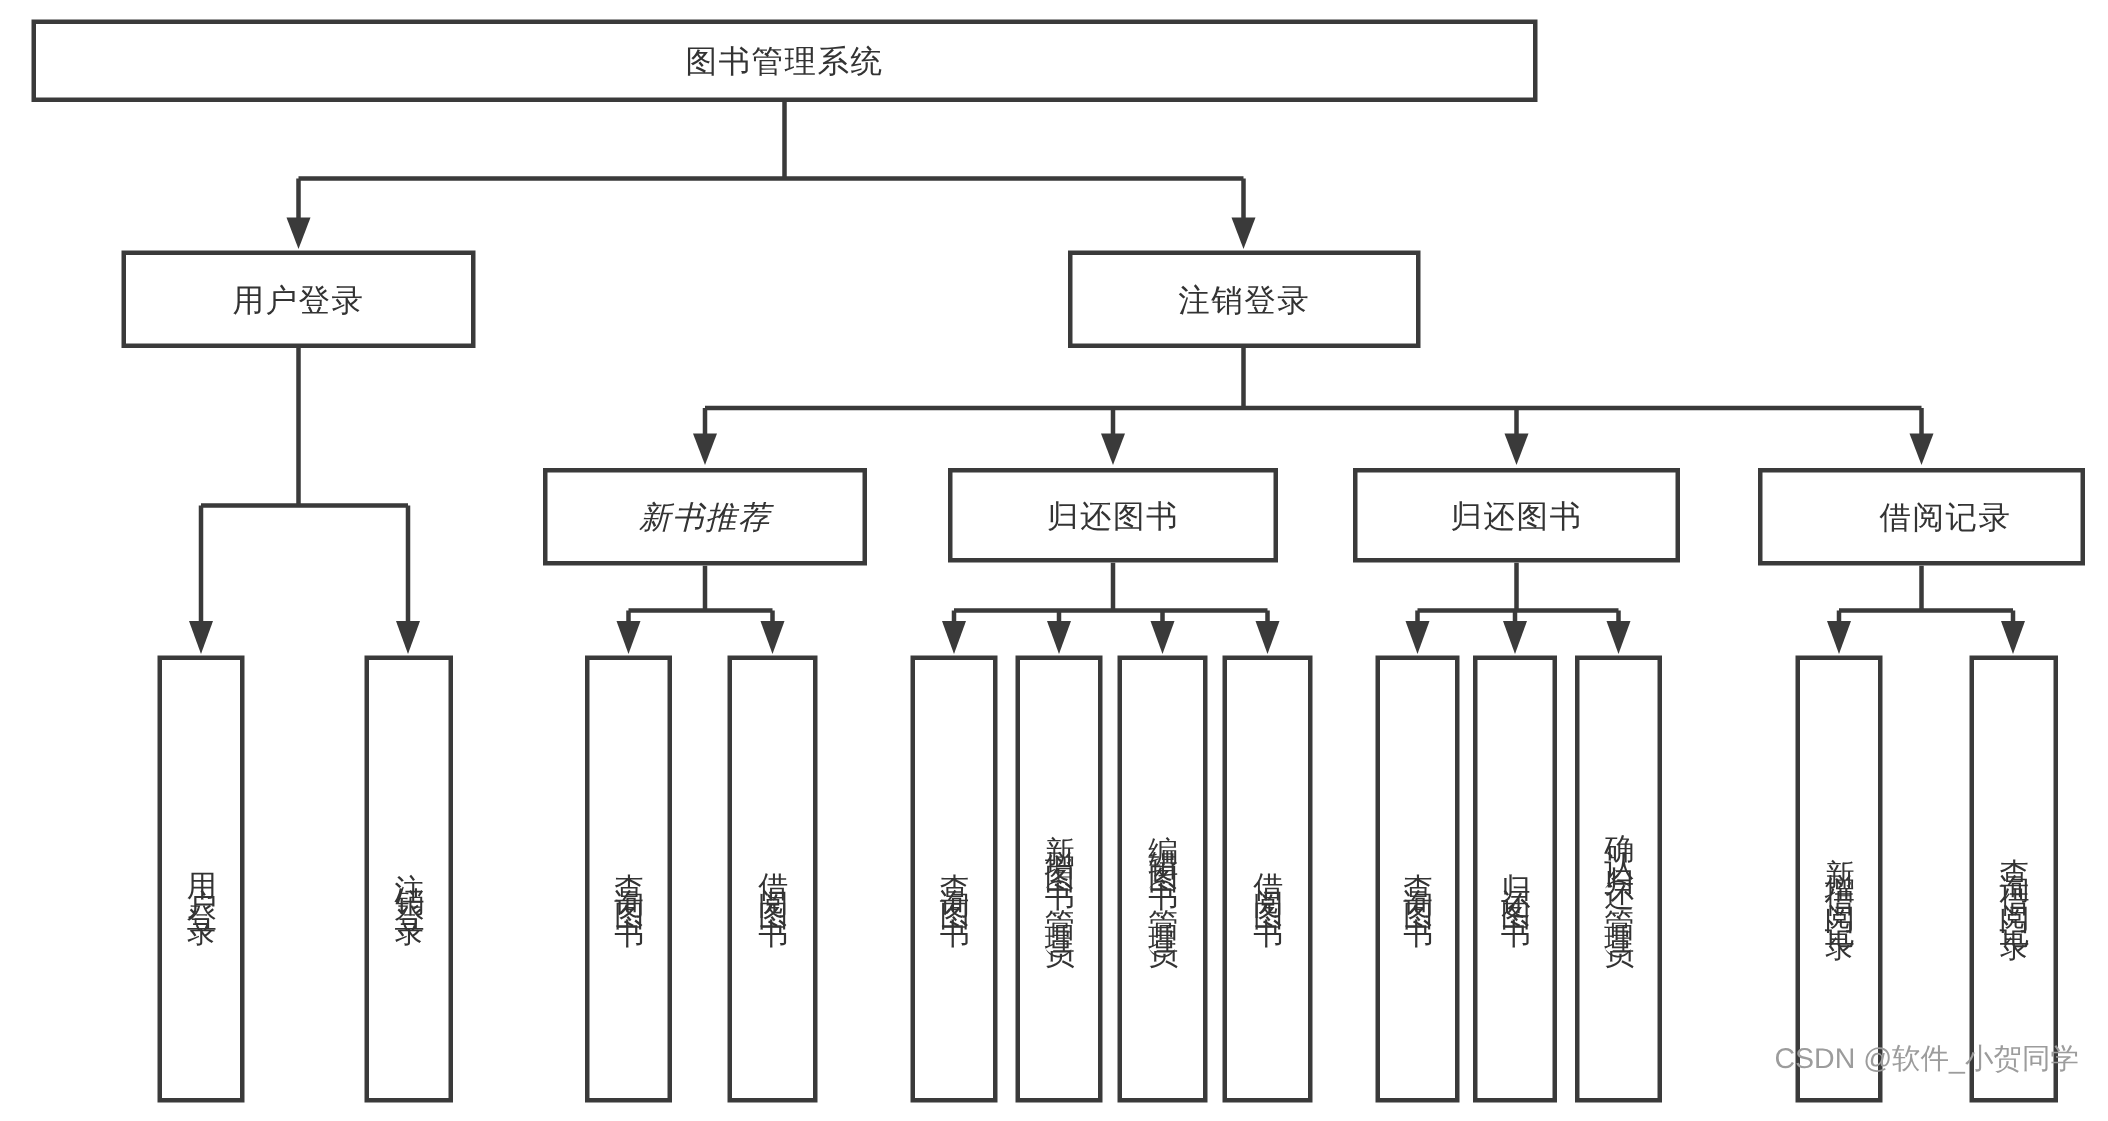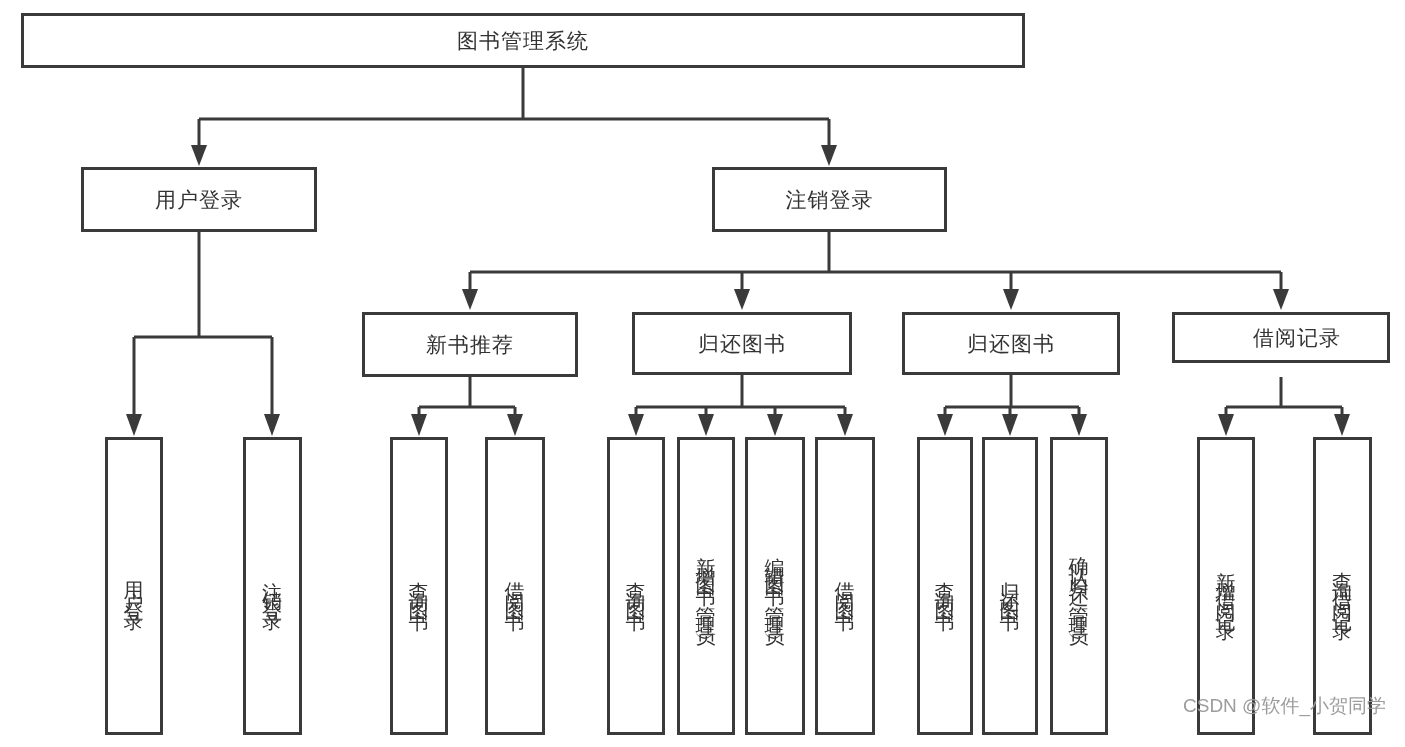--- a/index.html
+++ b/index.html
@@ -104,24 +104,24 @@
       <polygon points="1218,414 1234,414 1226,436"></polygon>
       <polygon points="1334,414 1350,414 1342,436"></polygon>
     </g>
   </svg>
 
   <div class="node hbox" style="left:21px;top:13px;width:1004px;height:55px;">图书管理系统</div>
 
   <div class="node hbox" style="left:81px;top:167px;width:236px;height:65px;">用户登录</div>
   <div class="node hbox" style="left:712px;top:167px;width:235px;height:65px;">注销登录</div>
 
-  <div class="node hbox" style="left:362px;top:312px;width:216px;height:65px;">新书推荐</div>
+  <div class="node hbox" style="left:362px;top:312px;width:216px;height:65px;font-style:italic;">新书推荐</div>
   <div class="node hbox" style="left:632px;top:312px;width:220px;height:63px;">归还图书</div>
   <div class="node hbox" style="left:902px;top:312px;width:218px;height:63px;">归还图书</div>
-  <div class="node hbox" style="left:1172px;top:312px;width:218px;height:51px;padding-left:32px;">借阅记录</div>
+  <div class="node hbox" style="left:1172px;top:312px;width:218px;height:65px;padding-left:32px;">借阅记录</div>
 
   <div class="node vbox" style="left:105px;width:58px;">
     <span class="vtext">用户登录</span>
   </div>
   <div class="node vbox" style="left:243px;width:59px;">
     <span class="vtext">注销登录</span>
   </div>
 
   <div class="node vbox" style="left:390px;width:58px;">
     <span class="vtext">查询图书</span>

